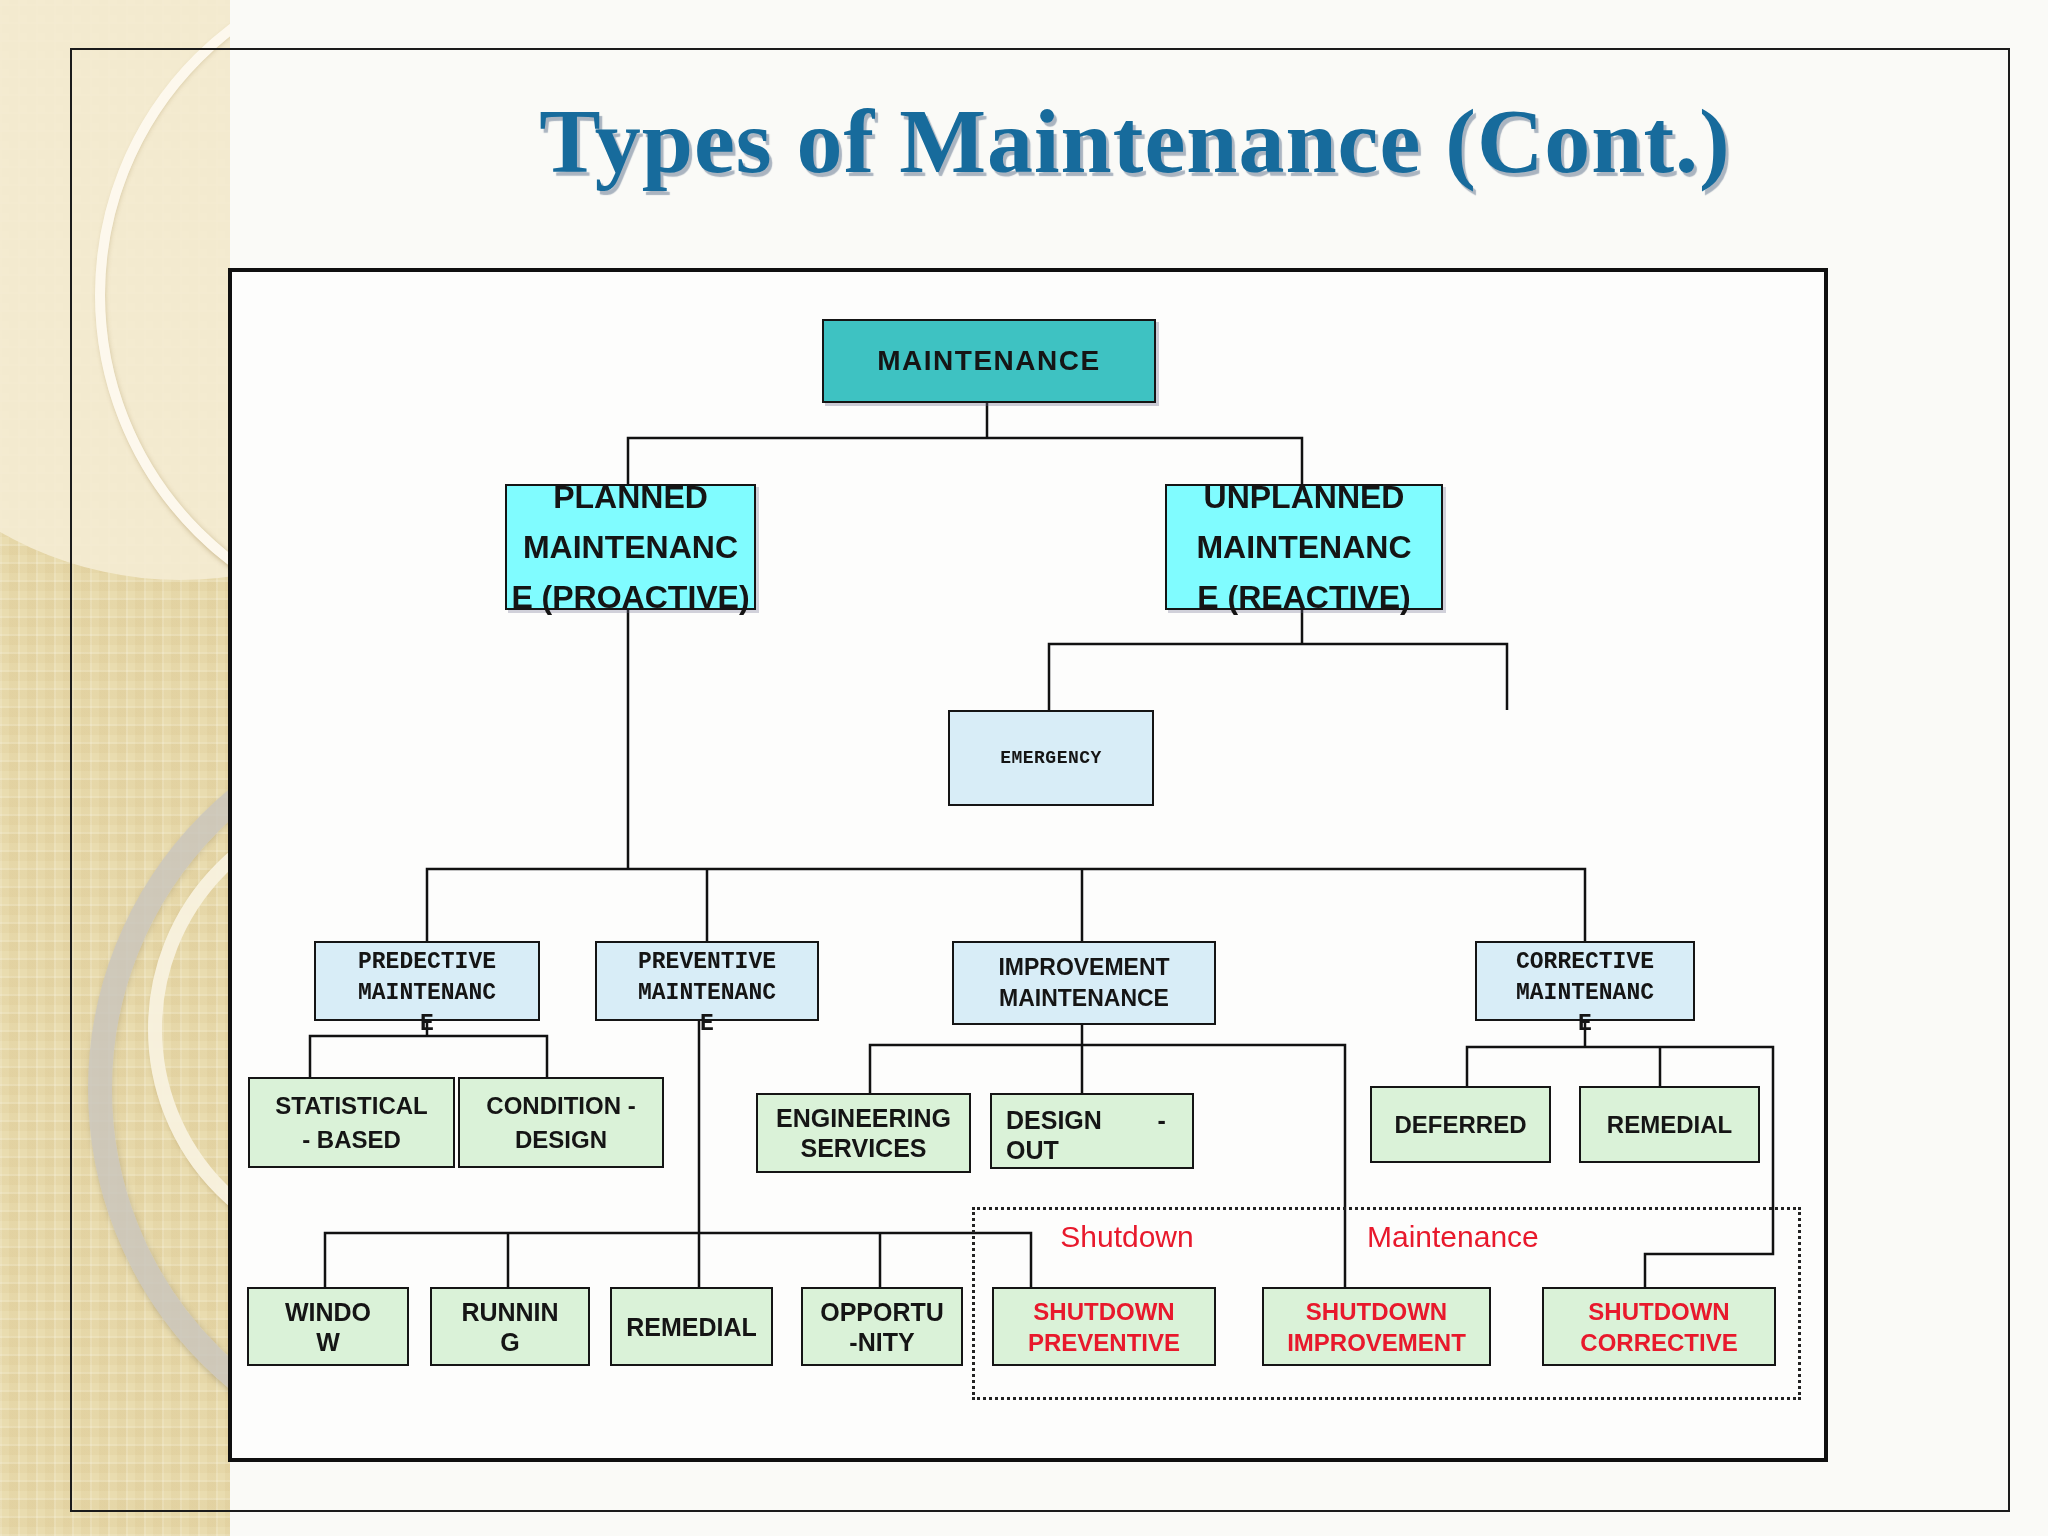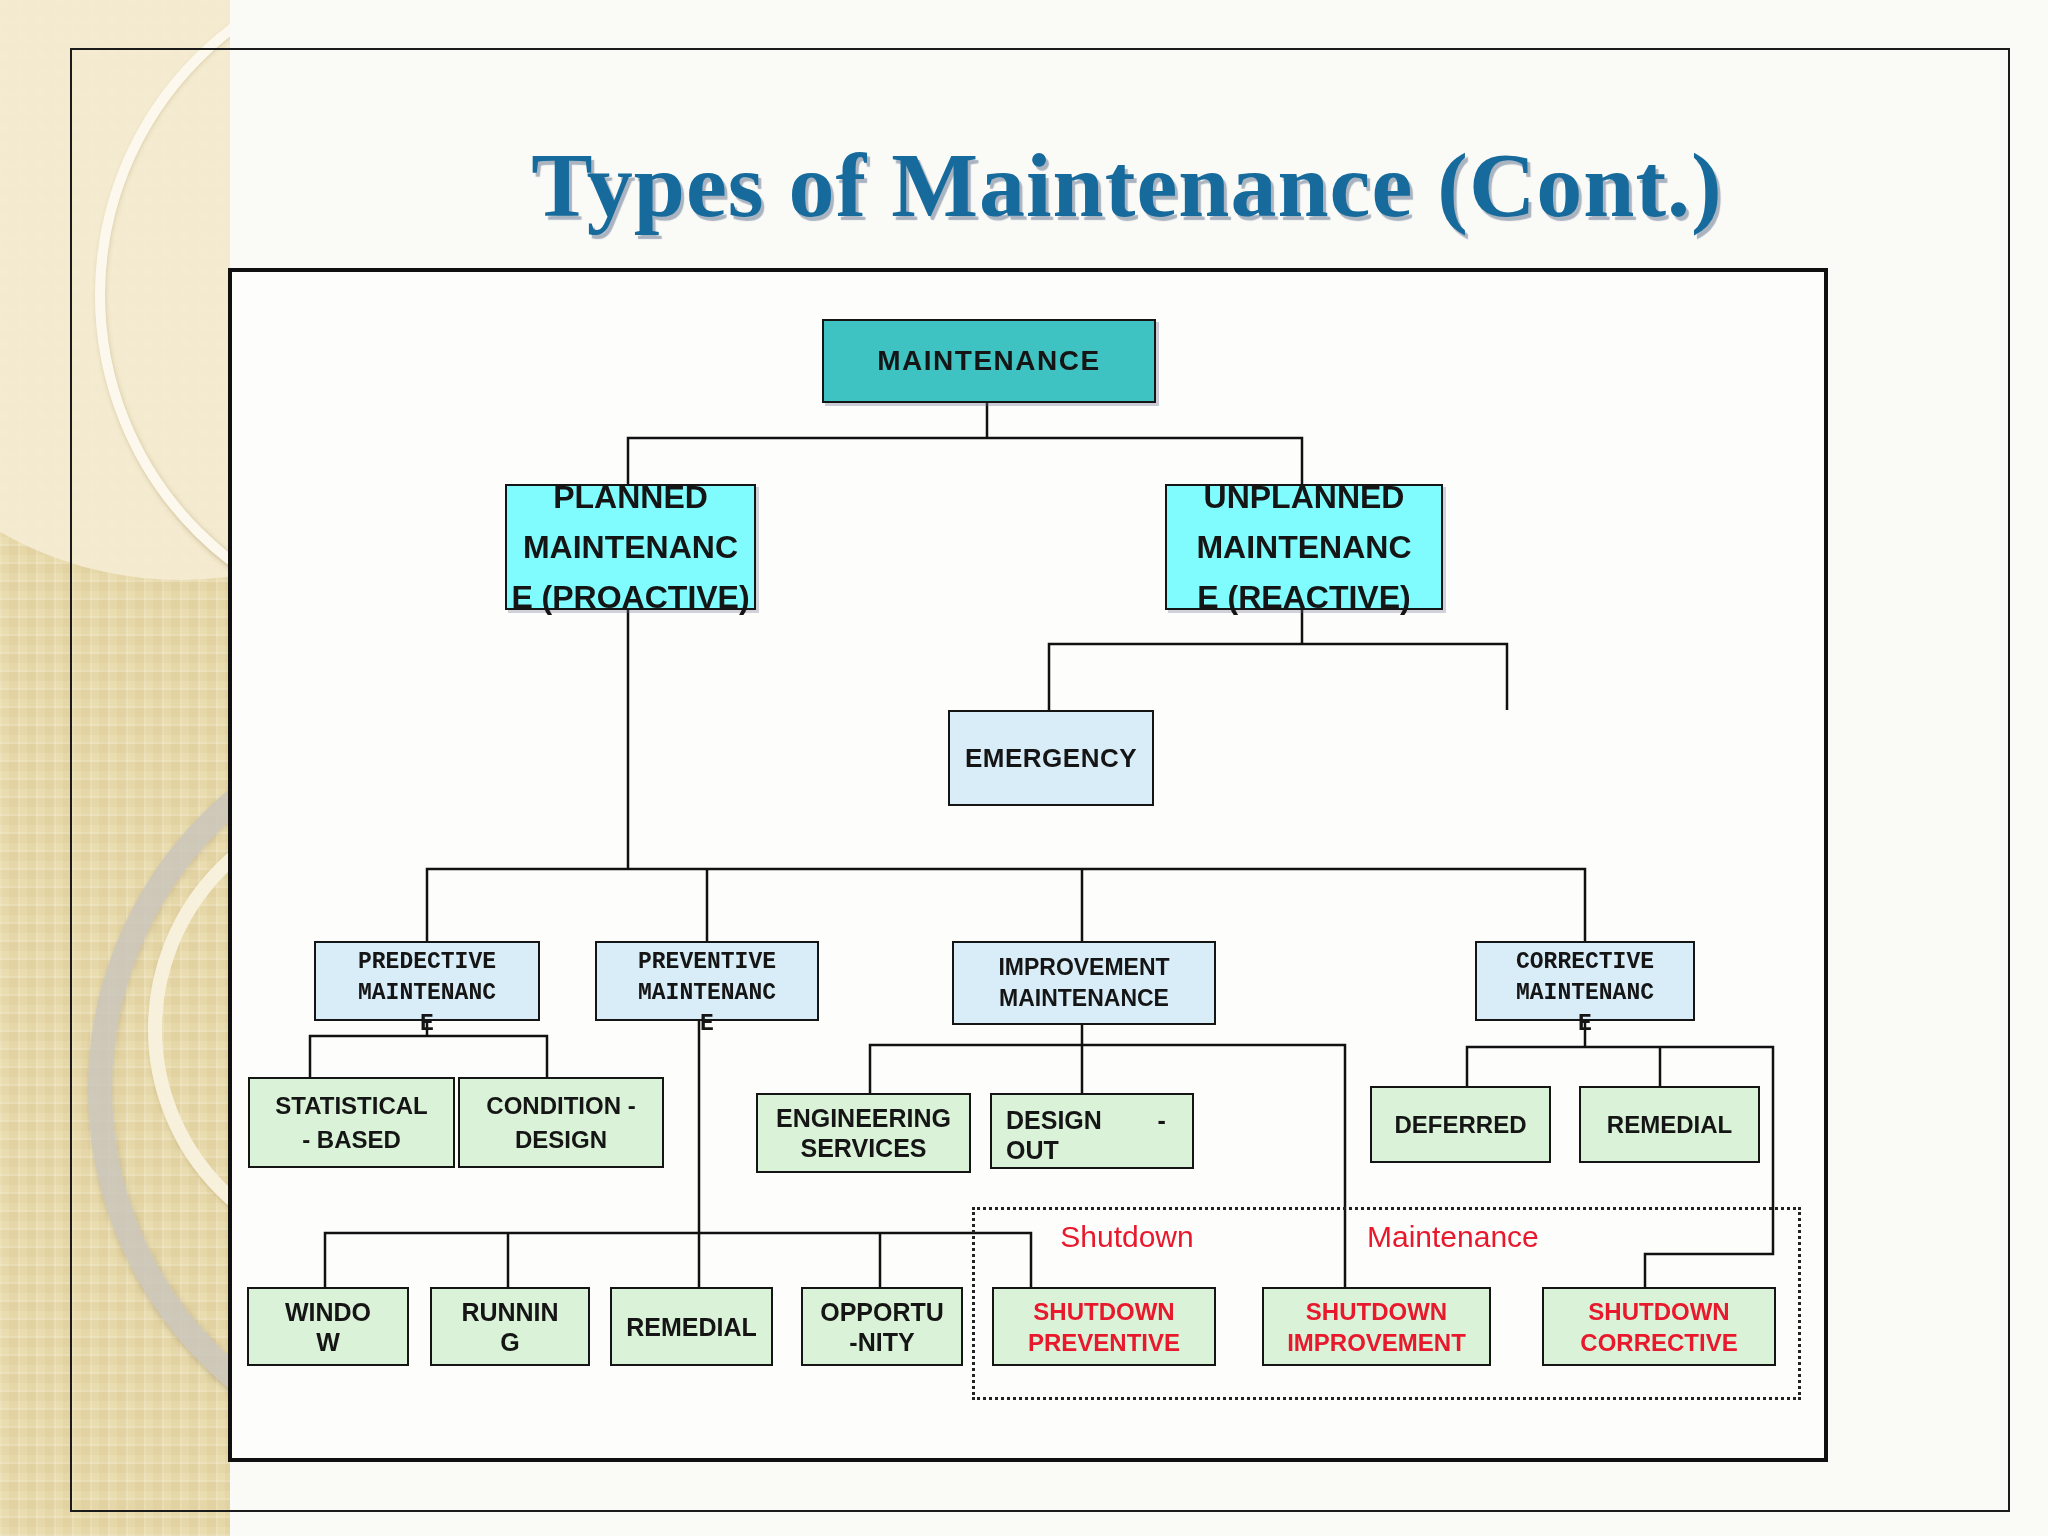--- a/index.html
+++ b/index.html
@@ -23,36 +23,36 @@
   .ring{position:absolute;border-radius:50%;}
   .ring1{left:95px;top:-45px;width:660px;height:660px;border:10px solid rgba(253,249,238,.95);
     box-shadow:2px 3px 5px rgba(150,120,60,.45), inset 0 0 5px rgba(150,120,60,.35);}
   .ring2{left:88px;top:700px;width:730px;height:730px;border:24px solid rgba(202,198,188,.85);
     box-shadow:2px 3px 6px rgba(120,110,90,.4), inset 0 0 6px rgba(120,110,90,.3);}
   .ring3{left:148px;top:795px;width:440px;height:440px;border:14px solid rgba(248,241,222,.95);
     box-shadow:2px 2px 5px rgba(150,120,60,.4);}
   
   .slide-frame{position:absolute;left:70px;top:48px;width:1936px;height:1460px;border:2px solid #1b1b1b;}
   
-  .title{position:absolute;left:232px;top:88px;width:1790px;text-align:center;
+  .title{position:absolute;left:240px;top:88px;width:1790px;text-align:center;
     font-family:"Liberation Serif",serif;font-weight:bold;font-size:92px;letter-spacing:1px;
-    color:var(--title_blue,#176B9C);text-shadow:3px 4px 1px rgba(20,50,88,.35);margin-top:44px;}
+    color:var(--title_blue,#176B9C);text-shadow:3px 4px 1px rgba(20,50,88,.35);}
   
   .diagram{position:absolute;left:228px;top:268px;width:1592px;height:1186px;
     border:4px solid #101010;background:#FDFDFC;}
   .connectors{position:absolute;left:0;top:0;width:1592px;height:1186px;}
   .node{position:absolute;border:2px solid #151515;display:flex;align-items:center;justify-content:center;
     text-align:center;white-space:pre-line;font-weight:bold;color:#151515;overflow:visible;}
   .n-teal{background:var(--teal,#3EC2C2);box-shadow:3px 3px 0 rgba(110,110,140,.35);
     font-size:28px;letter-spacing:1.5px;}
   .n-cyan{background:var(--cyan,#80FCFF);box-shadow:3px 3px 0 rgba(110,110,140,.3);
     font-size:32px;line-height:50px;}
   .n-blue{background:var(--pale_blue,#D8EDF7);font-size:23px;line-height:31px;}
-  .n-blue-serif{background:var(--pale_blue,#D8EDF7);font-family:Liberation Sans, sans-serif;
-    font-size:26px;letter-spacing:.5px;}
+  .n-blue-serif{background:var(--pale_blue,#D8EDF7);font-family:Liberation Mono, monospace;
+    font-size:18px;letter-spacing:.5px;}
   .n-green{background:var(--pale_green,#DAF2D8);font-size:25px;line-height:30px;}
   .n-red{color:var(--red,#E8192C);}
   .top-align{align-items:flex-start;padding-top:4px;box-sizing:border-box;font-family:Liberation Mono, monospace;}
   .left-align{justify-content:flex-start;align-items:flex-start;text-align:left;white-space:pre-wrap;
     padding:10px 0 0 14px;box-sizing:border-box;}
   .dashed-zone{position:absolute;border:3px dotted #222;}
   .zone-label{position:absolute;color:var(--red,#E8192C);font-size:30px;font-weight:500;text-align:center;}
 </style>
 </head>
 <body>

